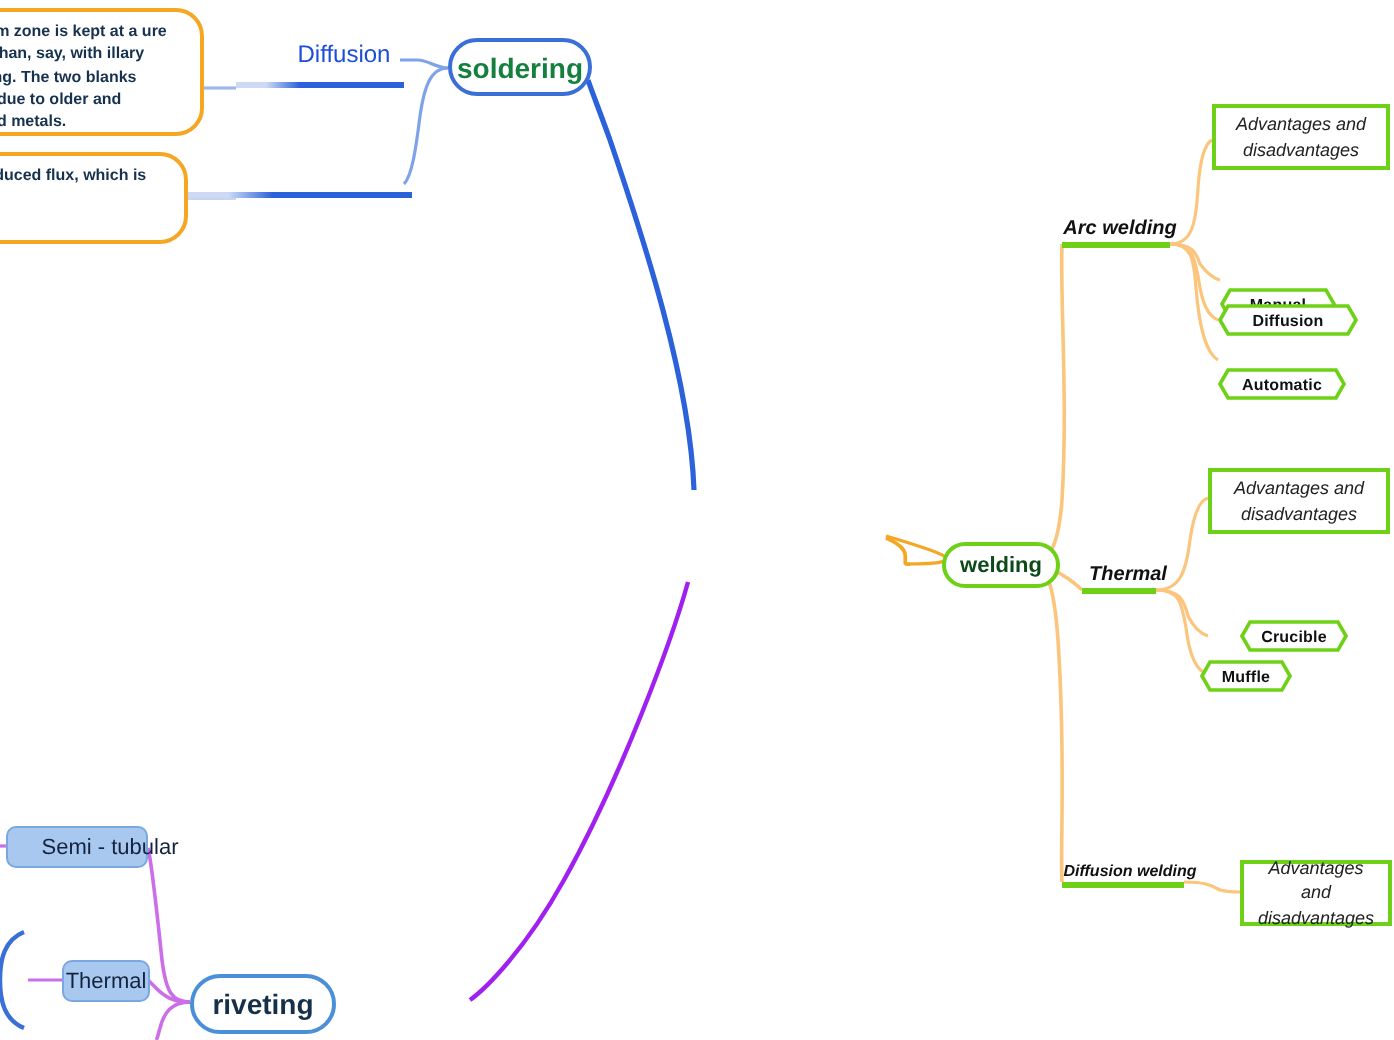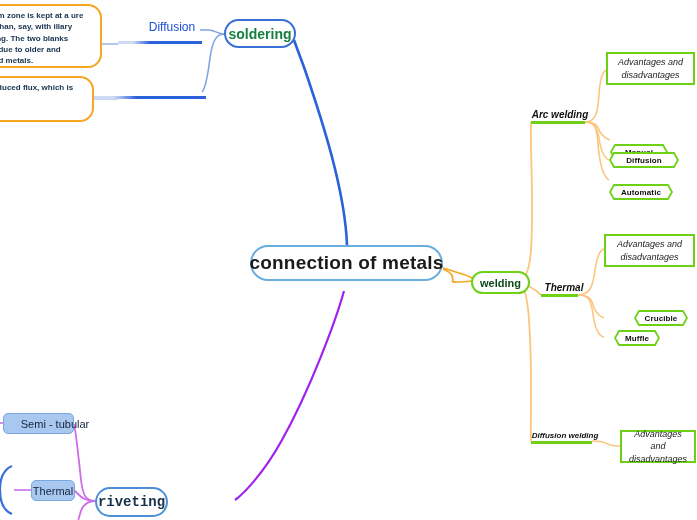--- a/index.html
+++ b/index.html
@@ -199,23 +199,20 @@
     <path d="M 95 501 C 86 501 82 498 78 494 C 76 492 75 491 74 490" fill="none" stroke="#cc6ee8" stroke-width="1.8"></path>
     <path d="M 95 501 C 86 501 82 506 80 514 C 79 517 79 519 78 520" fill="none" stroke="#cc6ee8" stroke-width="1.8"></path>
 
     <path d="M 32 490 L 14 490" fill="none" stroke="#cc6ee8" stroke-width="1.6"></path>
 
     <path d="M 12 466 C 2 470 0 480 0 490 C 0 500 2 510 12 514" fill="none" stroke="#3a6fd8" stroke-width="2.2"></path>
 
     <path d="M 8 423 L 0 423" fill="none" stroke="#cc6ee8" stroke-width="1.6"></path>
   </svg>
 
-  <div class="node central" style="left:250px; top:245px; width:193px; height:36px;">
-    <span>connection of metals</span>
-  </div>
 
   <div class="node round-blue" style="left:224px; top:19px; width:72px; height:29px;">
     <span>soldering</span>
   </div>
 
   <div class="node plain-label" style="left:143px; top:14px; width:58px; height:22px;">
     <span>Diffusion</span>
   </div>
   <div class="underline-blue" style="left:118px; top:41px; width:84px;"></div>
 
@@ -267,45 +264,45 @@
   <div class="node branch-label" style="left:541px; top:279px; width:44px; height:16px;">
     <span>Thermal</span>
   </div>
   <div class="underline-green" style="left:541px; top:294px; width:37px;"></div>
 
   <div class="node rect-green" style="left:604px; top:234px; width:91px; height:33px;">
     <span>Advantages and</span>
     <span>disadvantages</span>
   </div>
 
-  <div class="hex" style="left:634px; top:310px; width:54px; height:16px;">
+  <div class="hex" style="left:620px; top:310px; width:54px; height:16px;">
     <svg width="54" height="16" viewBox="0 0 54 16" xmlns="http://www.w3.org/2000/svg">
       <polygon points="5,1 49,1 53,8 49,15 5,15 1,8" fill="#ffffff" stroke="#6fd117" stroke-width="1.8"></polygon>
     </svg>
     <span>Crucible</span>
   </div>
 
-  <div class="hex" style="left:614px; top:330px; width:46px; height:16px;">
+  <div class="hex" style="left:600px; top:330px; width:46px; height:16px;">
     <svg width="46" height="16" viewBox="0 0 46 16" xmlns="http://www.w3.org/2000/svg">
       <polygon points="5,1 41,1 45,8 41,15 5,15 1,8" fill="#ffffff" stroke="#6fd117" stroke-width="1.8"></polygon>
     </svg>
     <span>Muffle</span>
   </div>
 
   <div class="node branch-label tiny" style="left:533px; top:428px; width:62px; height:14px;">
     <span>Diffusion welding</span>
   </div>
   <div class="underline-green" style="left:531px; top:441px; width:61px;"></div>
 
   <div class="node rect-green" style="left:620px; top:430px; width:76px; height:33px;">
     <span>Advantages and</span>
     <span>disadvantages</span>
   </div>
 
-  <div class="node round-purple" style="left:95px; top:487px; width:73px; height:30px;font-family:Liberation Mono, monospace;">
+  <div class="node round-purple" style="left:95px; top:487px; width:73px; height:30px;">
     <span>riveting</span>
   </div>
 
   <div class="node box-fill-blue" style="left:3px; top:413px; width:71px; height:21px;padding-left:33px;">
     <span>Semi - tubular</span>
   </div>
 
   <div class="node box-fill-blue" style="left:31px; top:480px; width:44px; height:21px;">
     <span>Thermal</span>
   </div>

